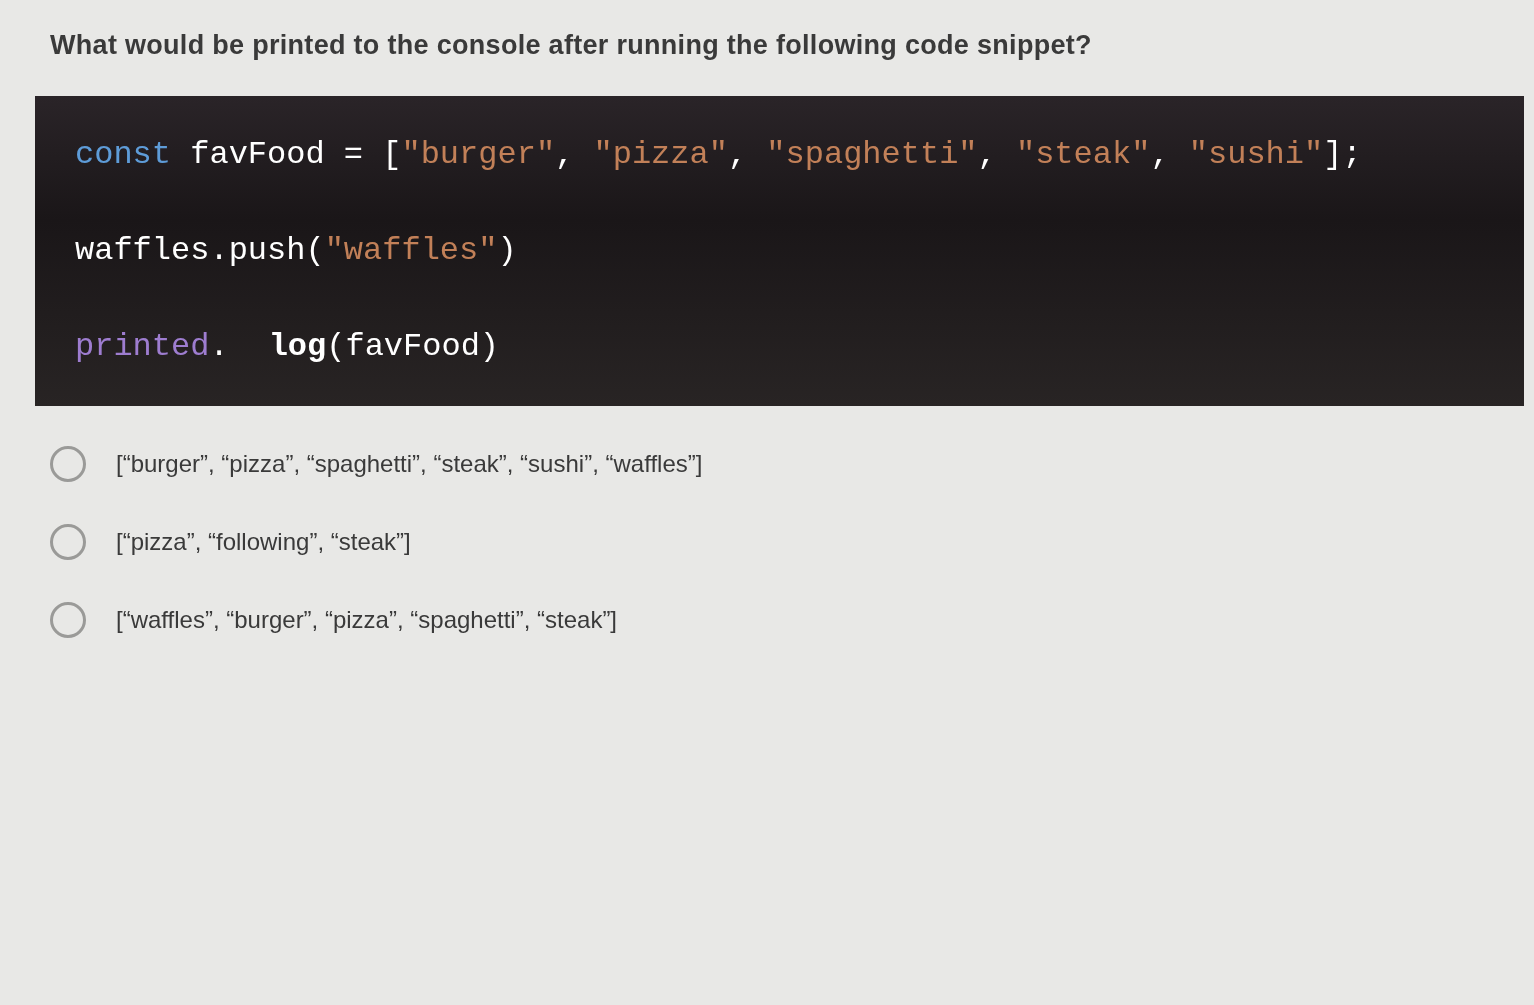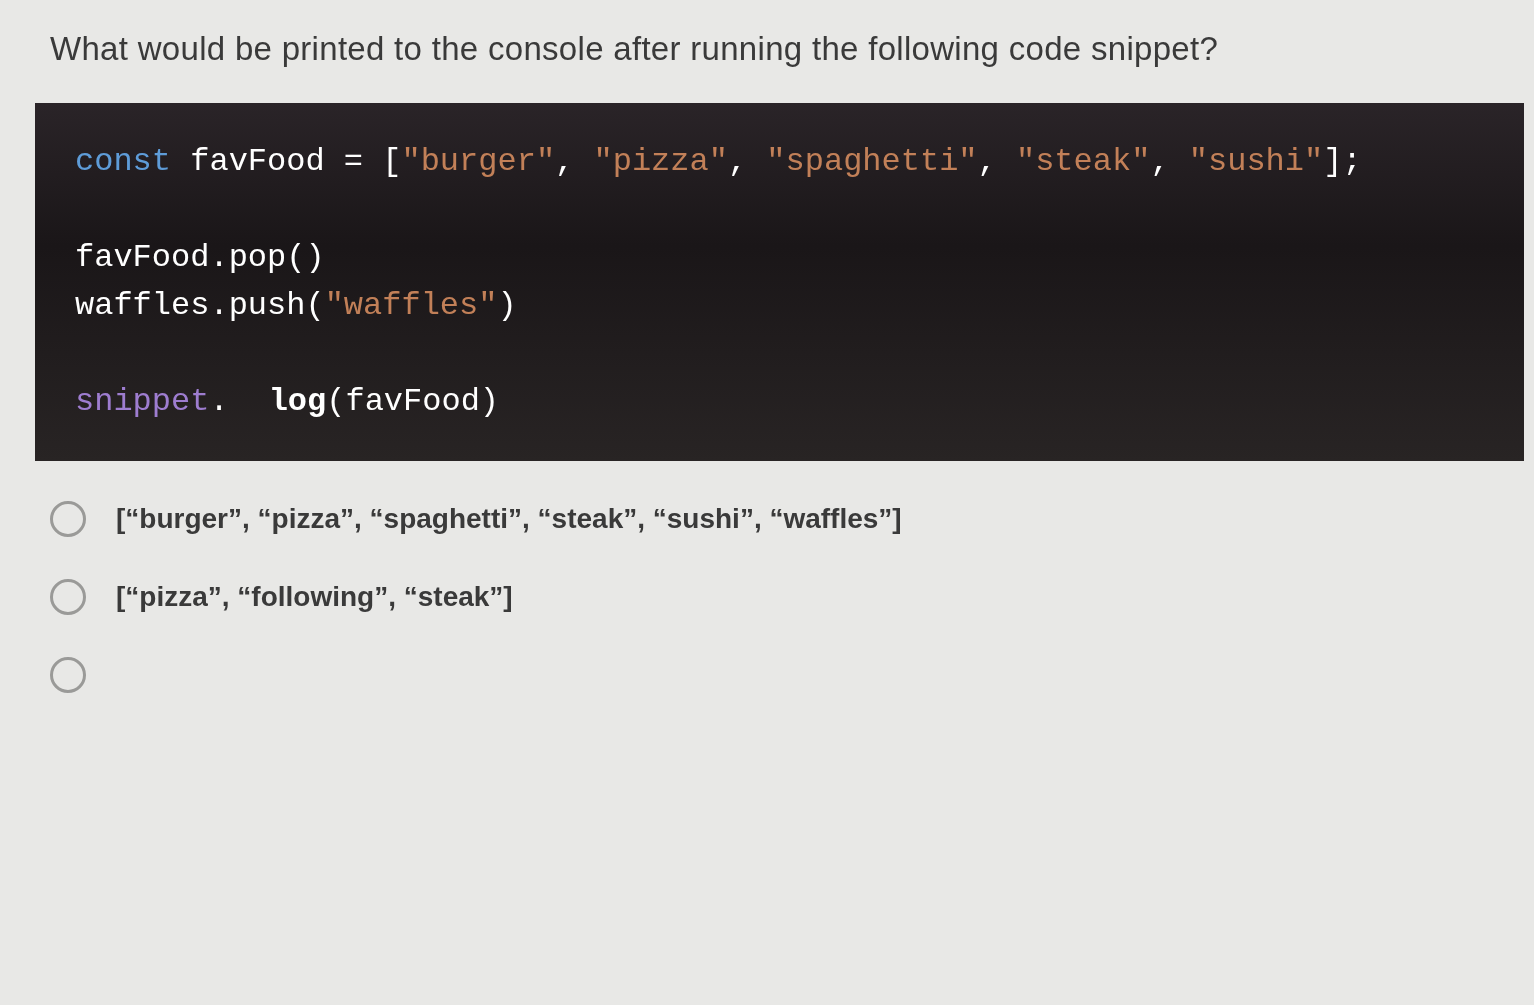--- a/index.html
+++ b/index.html
@@ -9,23 +9,23 @@
     }
     body {
       width: 1534px;
       height: 1005px;
       background: #e8e8e6;
       font-family: Arial, Helvetica, sans-serif;
       overflow: hidden;
     }
     .question-text {
       padding: 30px 50px 35px 50px;
-      font-size: 33px;
+      font-size: 27px;
       color: #3a3a3a;
-      font-weight: 400;
+      font-weight: 700;
       letter-spacing: 0.3px;
     }
     .code-block {
       background: #1a1a1a;
       background: linear-gradient(180deg, #2a2428 0%, #1a1618 40%, #282424 100%);
       padding: 35px 40px;
       font-family: 'Consolas', 'Monaco', 'Courier New', monospace;
       font-size: 32px;
       line-height: 1.5;
       color: #ffffff;
@@ -72,50 +72,50 @@
     .radio-circle {
       width: 36px;
       height: 36px;
       border: 3px solid #9a9a98;
       border-radius: 50%;
       margin-right: 30px;
       flex-shrink: 0;
       background: transparent;
     }
     .option-text {
-      font-size: 28px;
+      font-size: 24px;
       color: #3a3a3a;
-      font-weight: 700;
+      font-weight: 400;
     }
   </style>
 </head>
 <body>
 
 <div class="question-text">What would be printed to the console after running the following code snippet?</div>
 
 <div class="code-block">
   <div>
     <span class="keyword-const">const</span><span class="identifier"> favFood </span><span class="operator">= </span><span class="bracket">[</span><span class="string">"burger"</span><span class="punct">, </span><span class="string">"pizza"</span><span class="punct">, </span><span class="string">"spaghetti"</span><span class="punct">, </span><span class="string">"steak"</span><span class="punct">, </span><span class="string">"sushi"</span><span class="bracket">];</span>
   </div>
   <div>&nbsp;</div>
-  <div class="method">favFood.pop()</div>
   <div>
     <span class="method">waffles.push(</span><span class="string">"waffles"</span><span class="method">)</span>
   </div>
   <div>&nbsp;</div>
   <div>
-    <span class="console-word">snippet</span><span class="punct">.</span><span class="log-word">log</span><span class="method">(favFood)</span>
+    <span class="console-word">printed</span><span class="punct">.</span><span class="log-word">log</span><span class="method">(favFood)</span>
   </div>
 </div>
 
 <div class="options-container">
   <div class="option-row">
     <div class="radio-circle"></div>
     <div class="option-text">[“burger”, “pizza”, “spaghetti”, “steak”, “sushi”, “waffles”]</div>
   </div>
   <div class="option-row">
     <div class="radio-circle"></div>
     <div class="option-text">[“pizza”, “following”, “steak”]</div>
   </div>
   <div class="option-row">
     <div class="radio-circle"></div>
+    <div class="option-text">[“waffles”, “burger”, “pizza”, “spaghetti”, “steak”]</div>
   </div>
 </div>
 
 </body></html>

